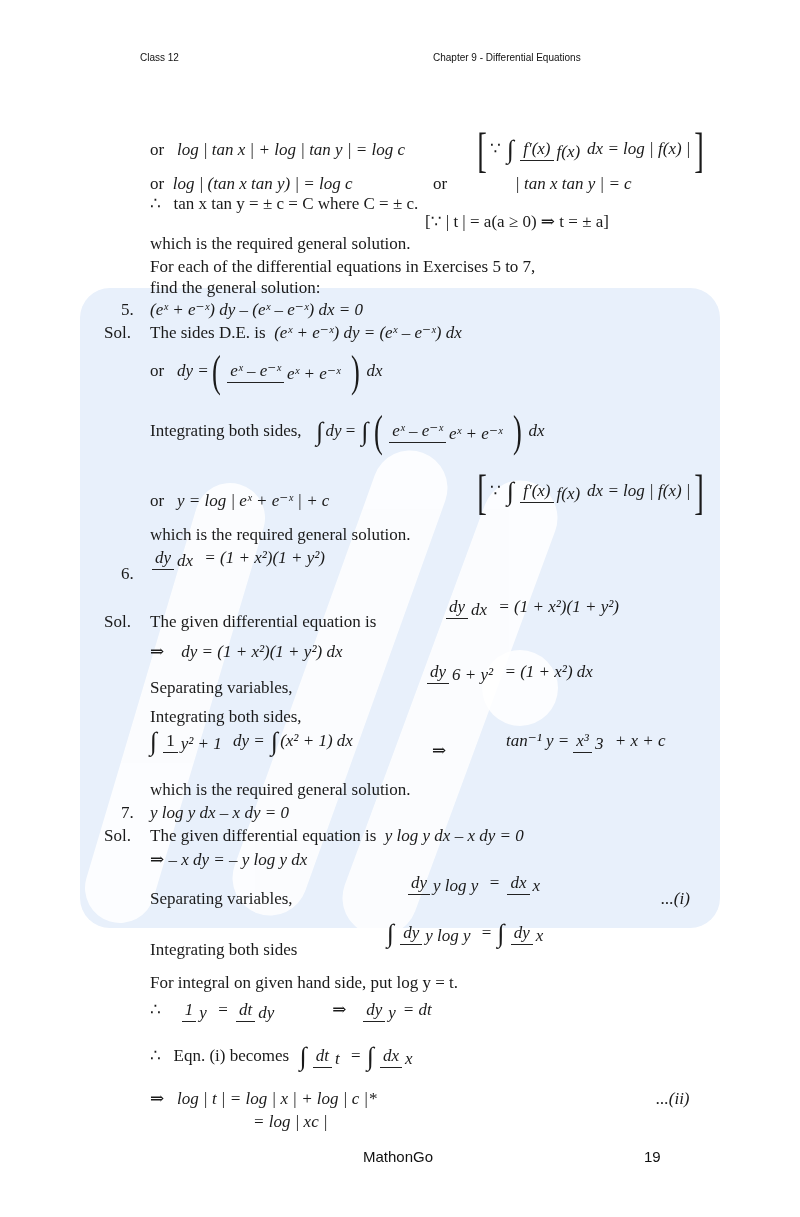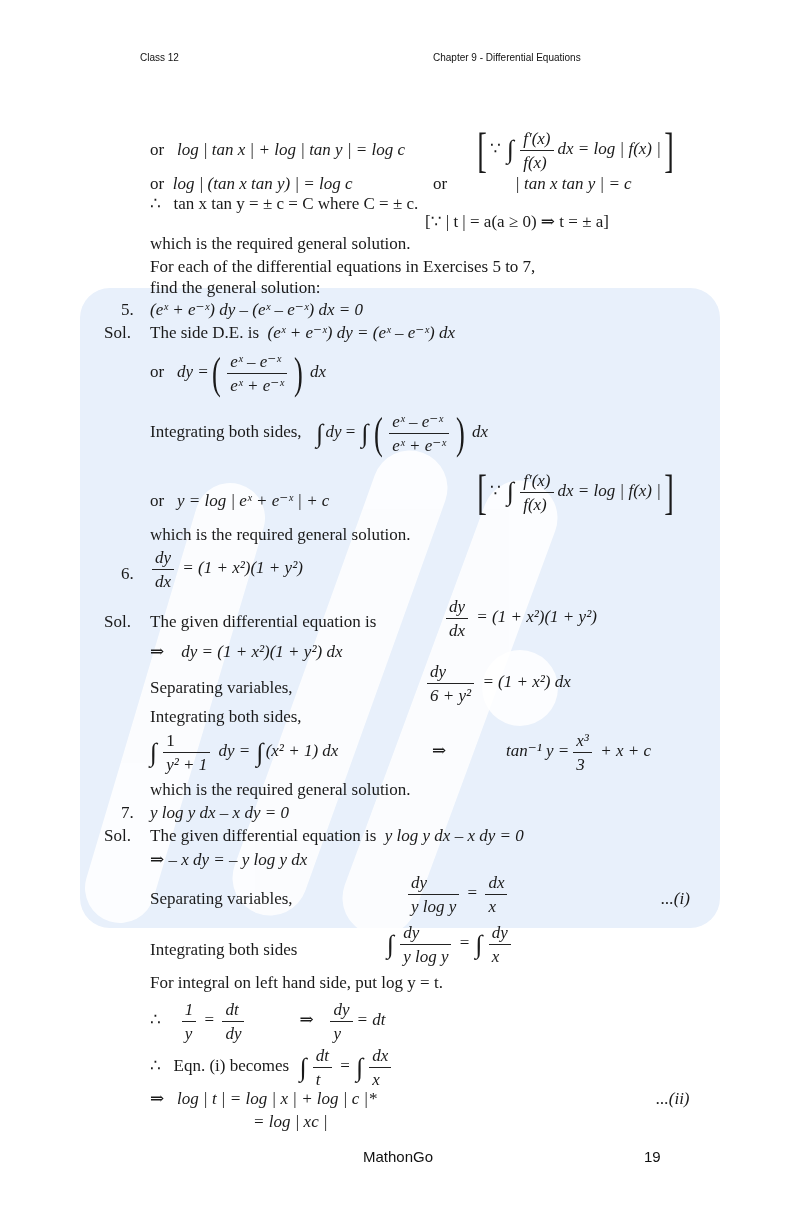--- a/index.html
+++ b/index.html
@@ -6,21 +6,21 @@
     body { width: 800px; height: 1217px; position: relative; overflow: hidden;
       font-family: "Liberation Serif", "DejaVu Serif", serif; color: #1a1a1a; }
     .hdr { position: absolute; top: 52px; font-family: "Liberation Sans", sans-serif; font-size: 10px; color: #111; }
     .ftr { position: absolute; top: 1148px; font-family: "Liberation Sans", sans-serif; font-size: 15px; color: #111; }
     .panel { position: absolute; left: 80px; top: 288px; width: 640px; height: 640px;
       background: #e8f0fb; border-radius: 30px; }
     .wm { position: absolute; left: 80px; top: 288px; width: 640px; height: 640px; overflow: hidden; border-radius: 30px; }
     .ln { position: absolute; font-size: 17px; white-space: nowrap; line-height: 20px; }
     .b { font-weight: normal; }
     .i { font-style: italic; }
-    .frac { display: inline-flex; flex-direction: column; vertical-align: middle; margin: 0 4px; }
+    .frac { display: inline-flex; flex-direction: row; align-items: center; vertical-align: middle; margin: 0 4px; }
     .frac .n { padding: 0 3px 2px; border-bottom: 1px solid #222; line-height: 19px; }
     .frac .d { padding: 2px 3px 0; line-height: 19px; }
     .int { font-size: 26px; vertical-align: middle; margin: 0 2px; font-style: normal; }
     .paren { font-size: 44px; font-weight: 100; vertical-align: middle; line-height: 40px; transform: scaleX(0.6); display:inline-block; }
     .brk { font-size: 48px; font-weight: 100; vertical-align: middle; line-height: 44px; transform: scaleX(0.6); display:inline-block; }
   </style>
 </head>
 <body>
 
 <div class="panel"></div>
@@ -57,21 +57,21 @@
 </div>
 <div class="ln" style="left:425px;top:212px">[∵  | t | = a(a ≥ 0)  ⇒  t = ± a]</div>
 <div class="ln" style="left:150px;top:234px">which is the required general solution.</div>
 
 <div class="ln b" style="left:150px;top:257px">For each of the differential equations in Exercises 5 to 7,</div>
 <div class="ln b" style="left:150px;top:278px">find the general solution:</div>
 
 <div class="ln b" style="left:121px;top:300px">5.</div>
 <div class="ln b i" style="left:150px;top:300px">(eˣ + e⁻ˣ) dy – (eˣ – e⁻ˣ) dx = 0</div>
 <div class="ln b" style="left:104px;top:323px">Sol.</div>
-<div class="ln" style="left:150px;top:323px"><span>The side D.E. is</span>&nbsp; <span class="i">(eˣ + e⁻ˣ) dy = (eˣ – e⁻ˣ) dx</span></div>
+<div class="ln" style="left:150px;top:323px"><span>The sides D.E. is</span>&nbsp; <span class="i">(eˣ + e⁻ˣ) dy = (eˣ – e⁻ˣ) dx</span></div>
 <div class="ln" style="left:150px;top:352px">
   <span>or</span>&nbsp;&nbsp; <span class="i">dy =</span><span class="paren">(</span><span class="frac i">
       <span class="n">eˣ – e⁻ˣ</span>
       <span class="d">eˣ + e⁻ˣ</span>
     </span><span class="paren">)</span> <span class="i">dx</span>
 </div>
 <div class="ln" style="left:150px;top:412px">
   <span>Integrating both sides,</span>&nbsp;&nbsp; <span class="int">∫</span><span class="i">dy</span> <span>=</span> <span class="int">∫</span><span class="paren">(</span><span class="frac i">
       <span class="n">eˣ – e⁻ˣ</span>
       <span class="d">eˣ + e⁻ˣ</span>
@@ -145,21 +145,21 @@
 <div class="ln" style="left:150px;top:940px">Integrating both sides</div>
 <div class="ln" style="left:385px;top:923px">
   <span class="int">∫</span><span class="frac i">
       <span class="n">dy</span>
       <span class="d">y log y</span>
     </span> <span>=</span> <span class="int">∫</span><span class="frac i">
       <span class="n">dy</span>
       <span class="d">x</span>
     </span>
 </div>
-<div class="ln" style="left:150px;top:973px">For integral on left hand side, put log y = t.</div>
+<div class="ln" style="left:150px;top:973px">For integral on given hand side, put log y = t.</div>
 <div class="ln" style="left:150px;top:1000px">
   <span>∴</span>&nbsp;&nbsp;&nbsp; <span class="frac i">
       <span class="n">1</span>
       <span class="d">y</span>
     </span> <span>=</span> <span class="frac i">
       <span class="n">dt</span>
       <span class="d">dy</span>
     </span>
   &nbsp;&nbsp;&nbsp;&nbsp;&nbsp;&nbsp;&nbsp;&nbsp;&nbsp;&nbsp;&nbsp;<span>⇒</span>&nbsp;&nbsp; <span class="frac i">
       <span class="n">dy</span>

